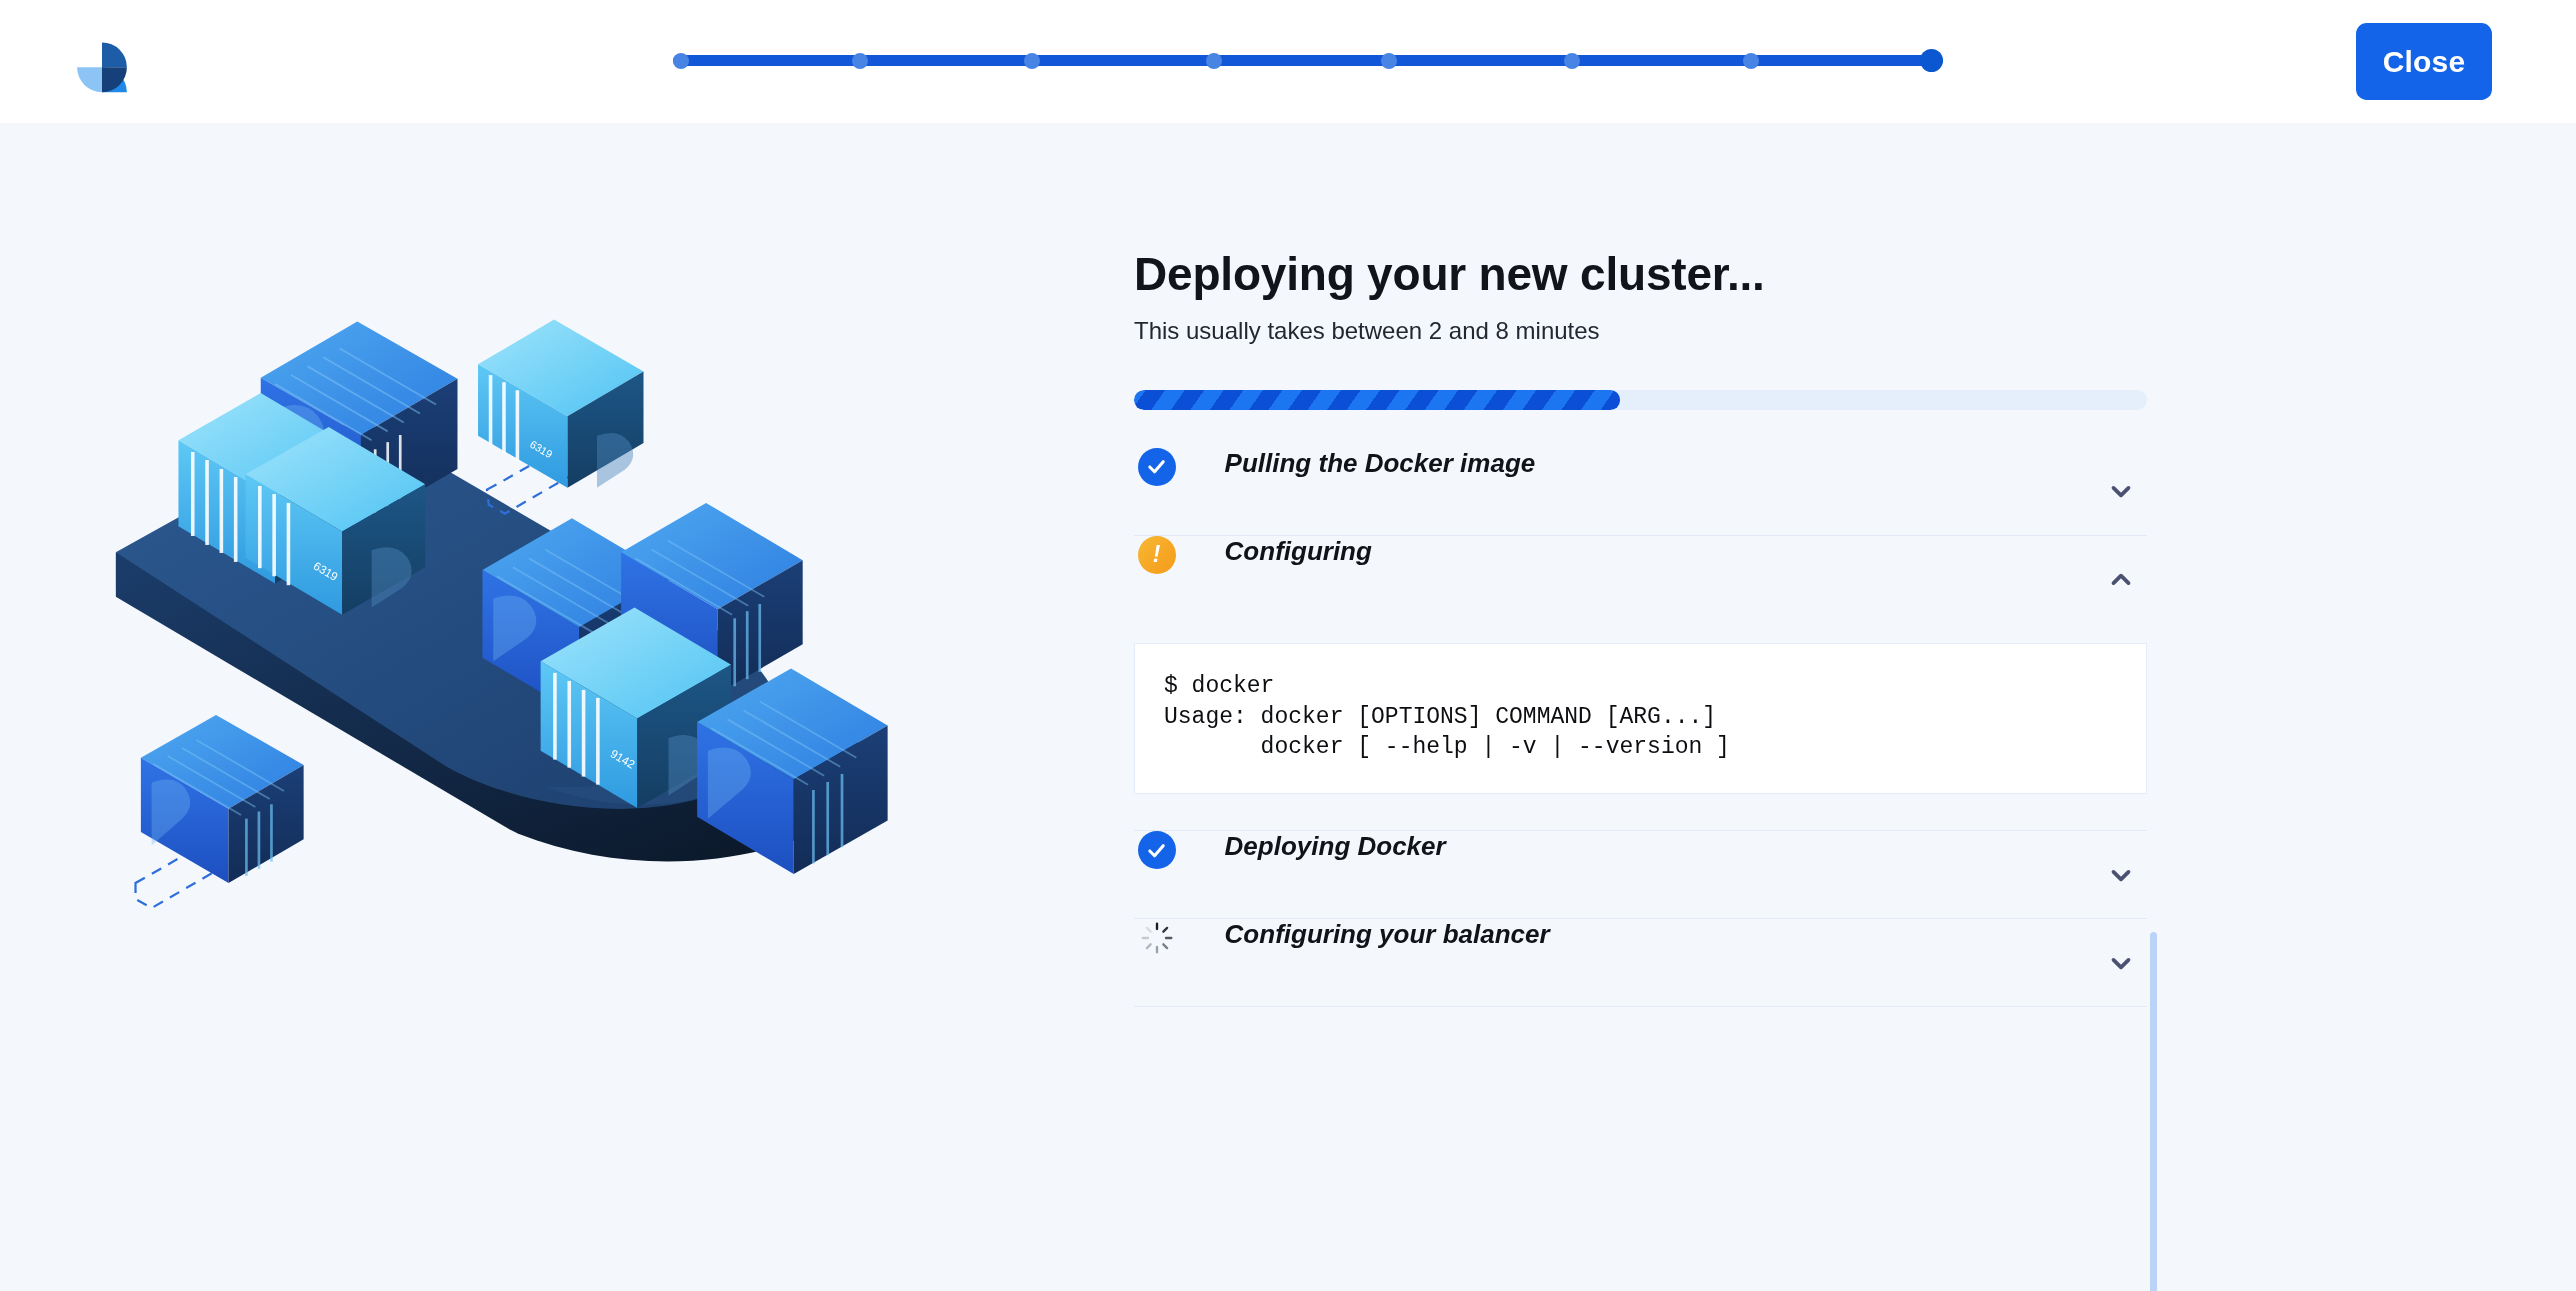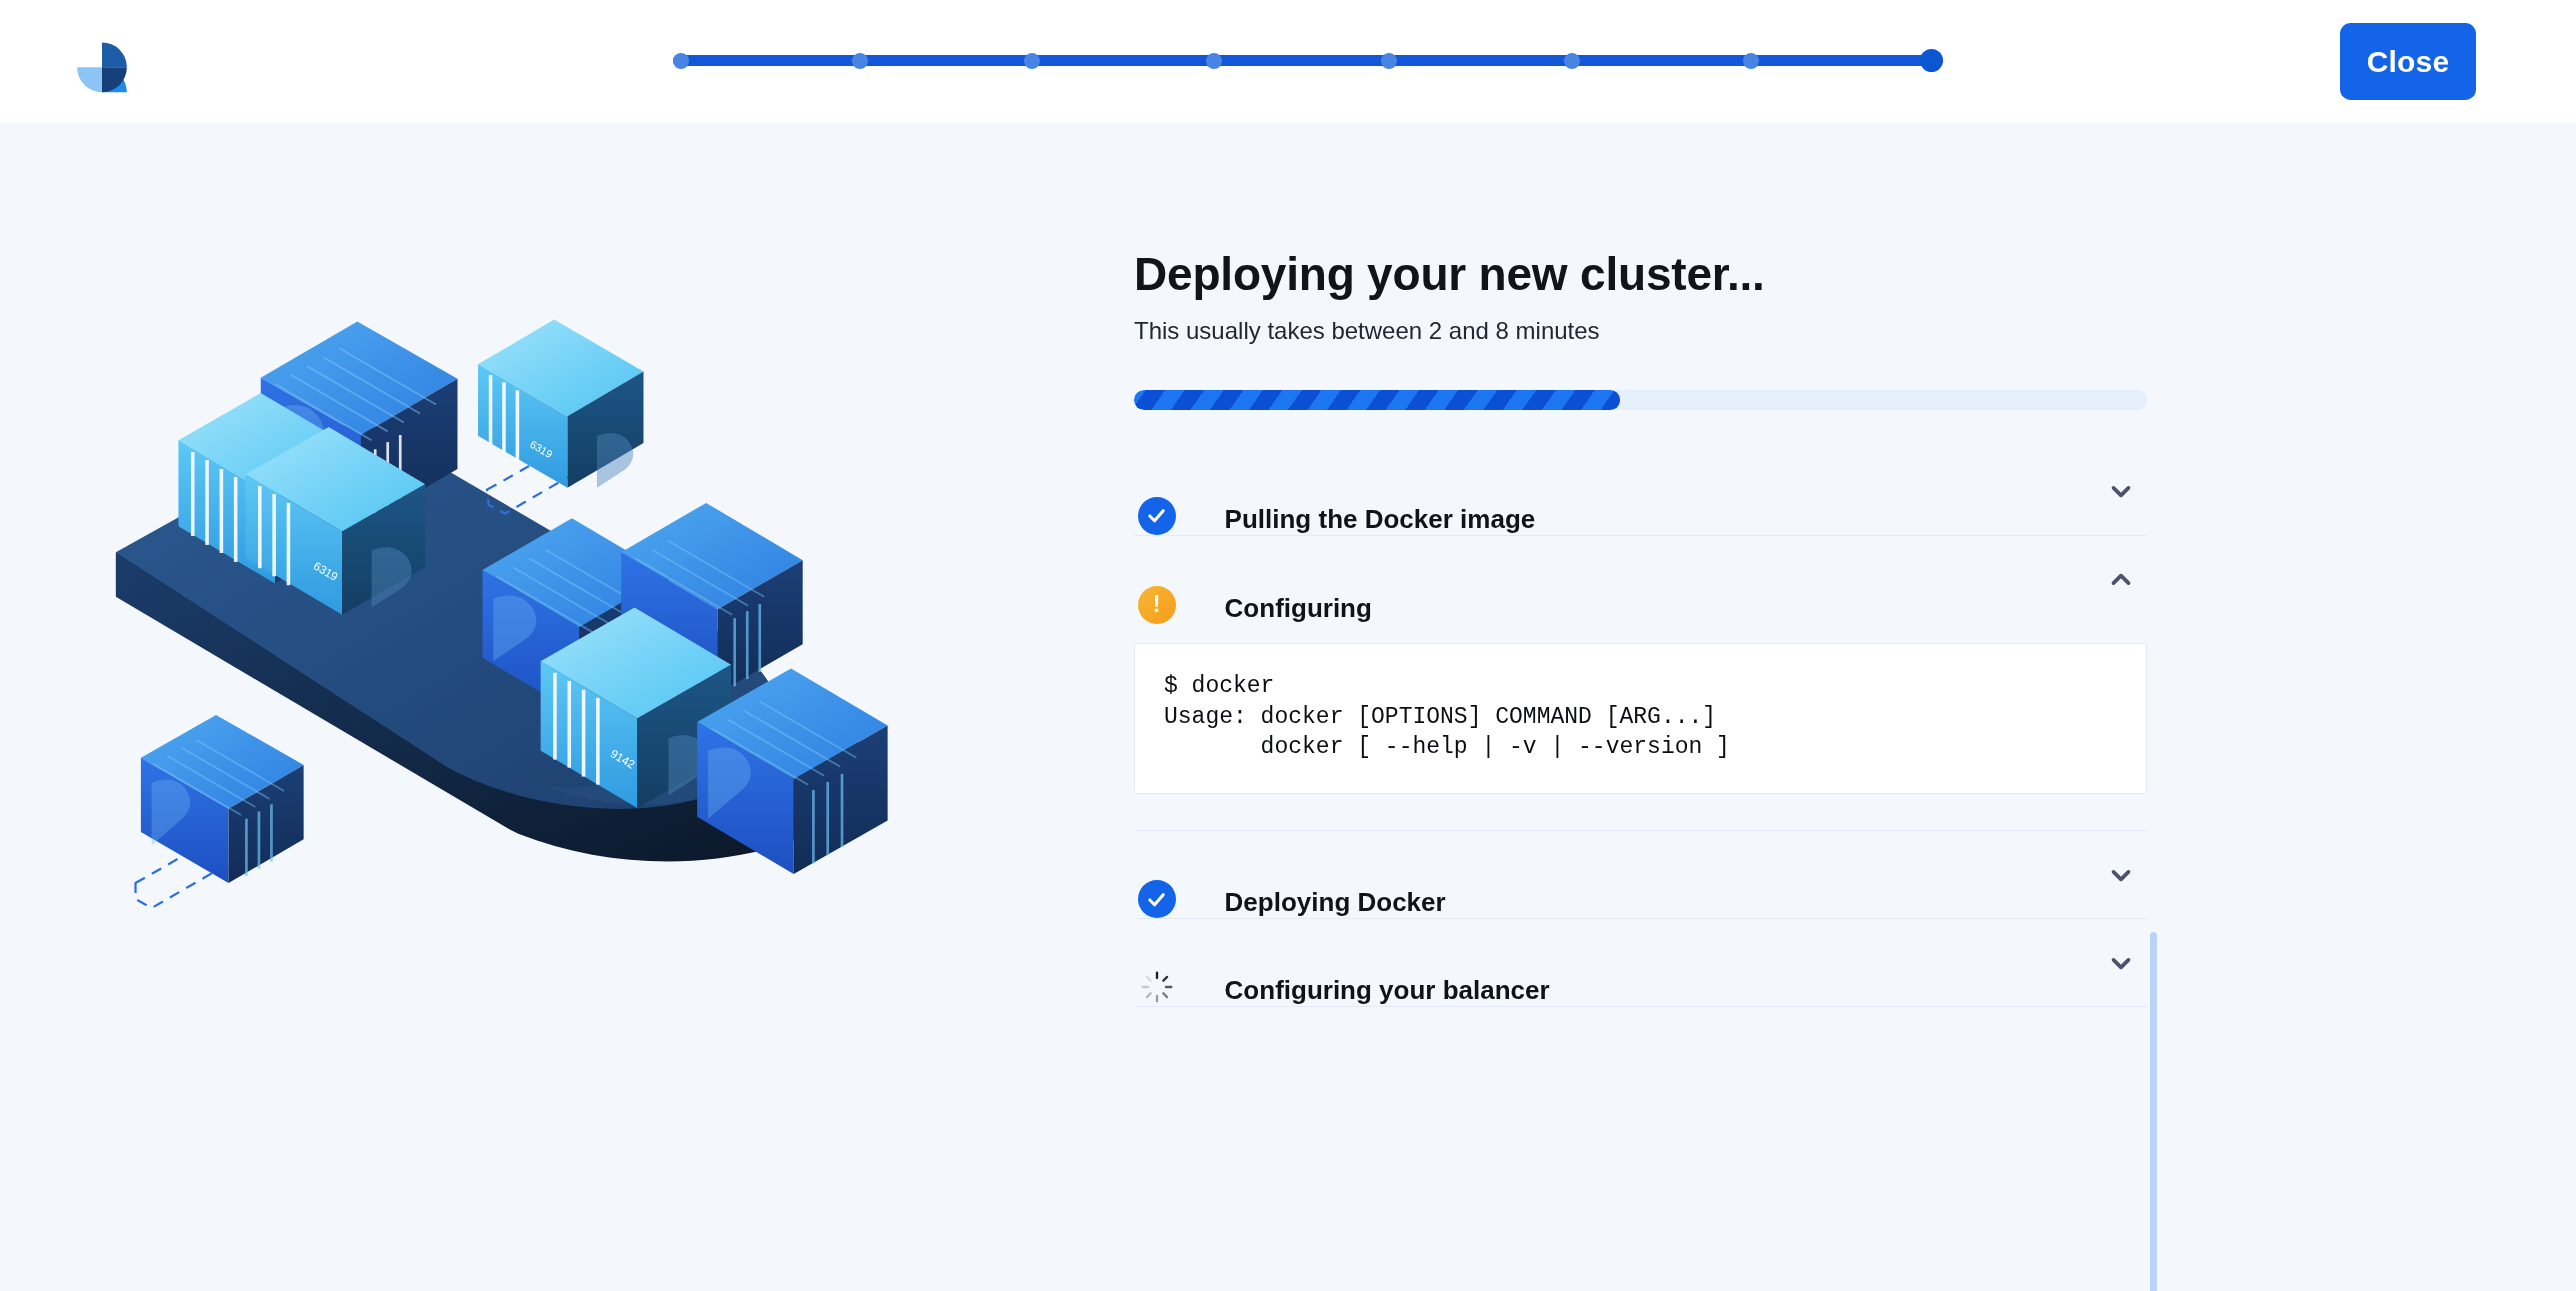--- a/index.html
+++ b/index.html
@@ -39,21 +39,21 @@
     width: 16px; height: 16px; border-radius: 50%;
     background: #4884e4;
   }
   .stepper-knob {
     position: absolute; top: 0px;
     width: 23px; height: 23px; border-radius: 50%;
     background: #0b57d0;
   }
 
   .close-btn {
-    position: absolute; right: 100px; top: 23px;
+    position: absolute; right: 84px; top: 23px;
     width: 136px; height: 77px;
     background: #1364e8;
     border: none; border-radius: 10.7px;
     color: #ffffff;
     font-family: "Liberation Sans", sans-serif;
     font-size: 30px; font-weight: 700;
     letter-spacing: 0.2px;
     cursor: pointer;
     display: flex; align-items: center; justify-content: center;
   }
@@ -103,23 +103,24 @@
       #0b4fd6 0 16px,
       #1c76f2 16px 32px
     );
   }
 
   
   .steps { margin-top: 38px; width: 1013px; }
   .step-row {
     position: relative;
     height: 88px;
-    display: flex; align-items: flex-end;
+    display: flex; align-items: flex-start;
     border-bottom: 1.8px solid #e3eaf5;
     cursor: pointer;
+    font-style: italic;
   }
   .step-row.no-border { border-bottom: none; }
   .step-icon {
     width: 38px; height: 38px; flex: 0 0 38px;
     margin-left: 3.6px;
     display: flex; align-items: center; justify-content: center;
   }
   .icon-circle {
     width: 38px; height: 38px; border-radius: 50%;
     display: flex; align-items: center; justify-content: center;

